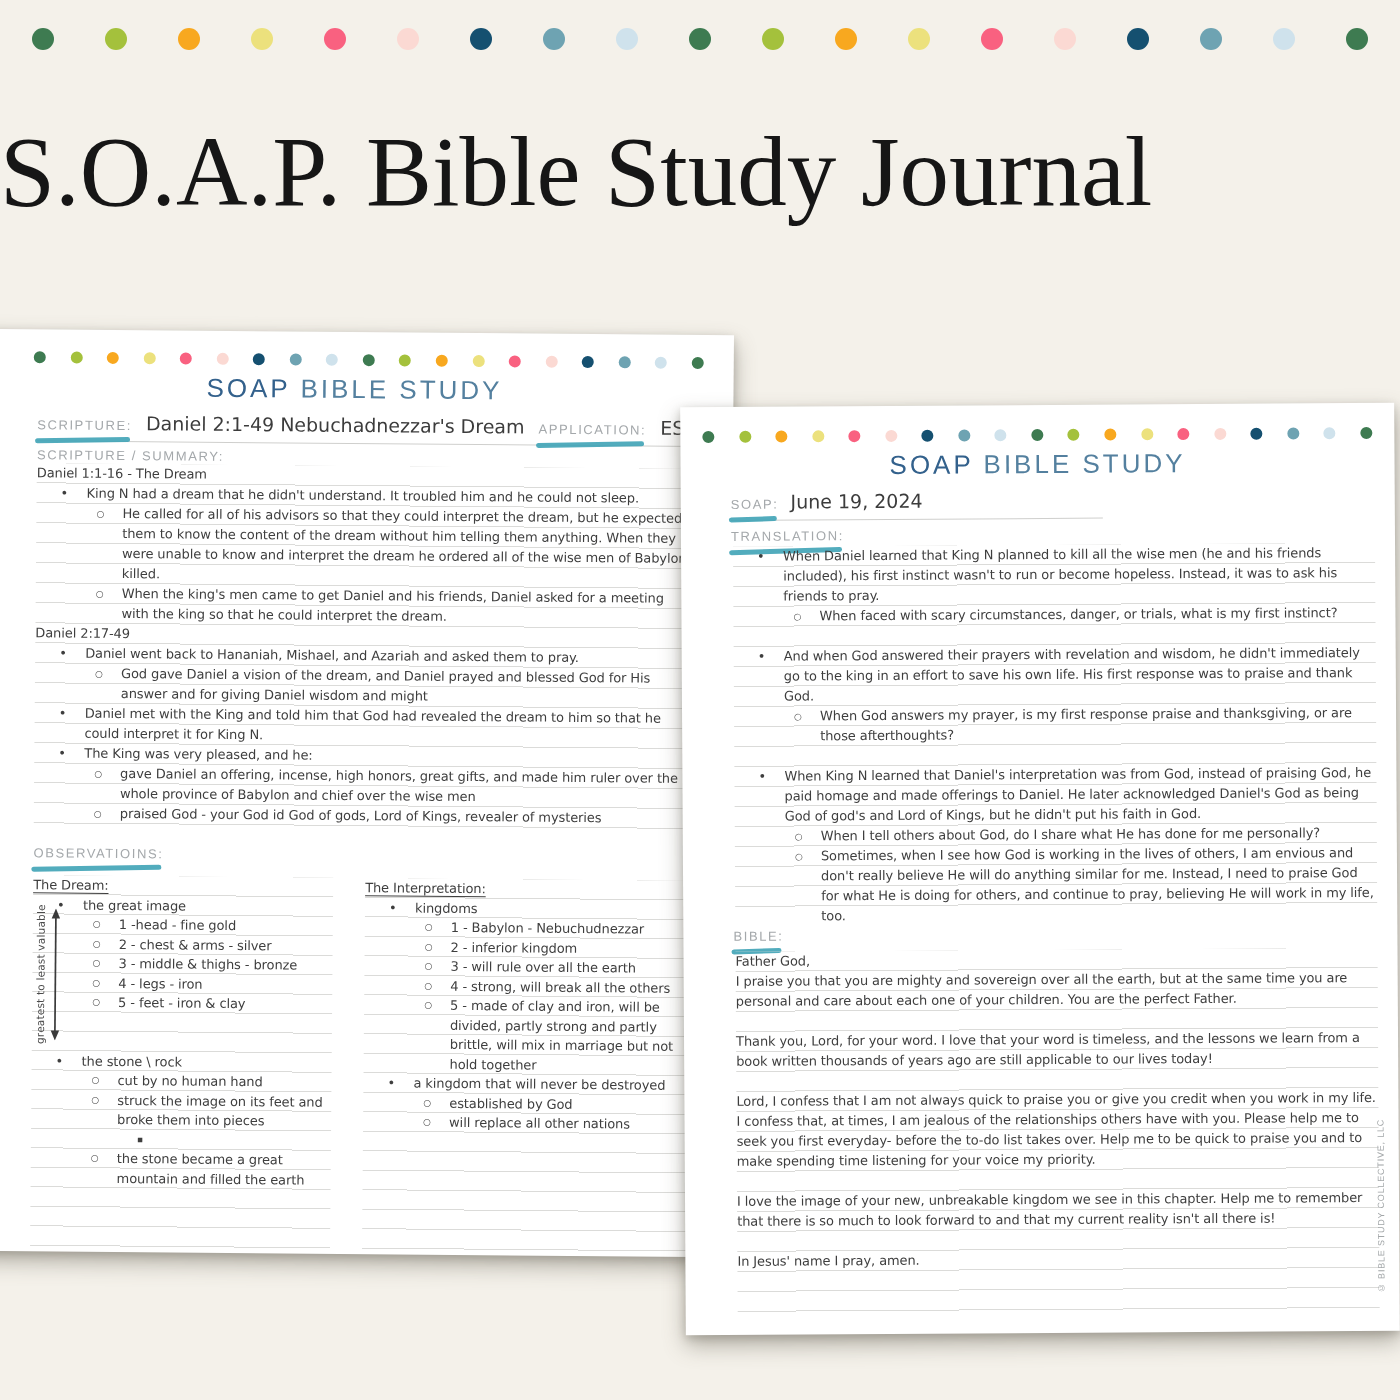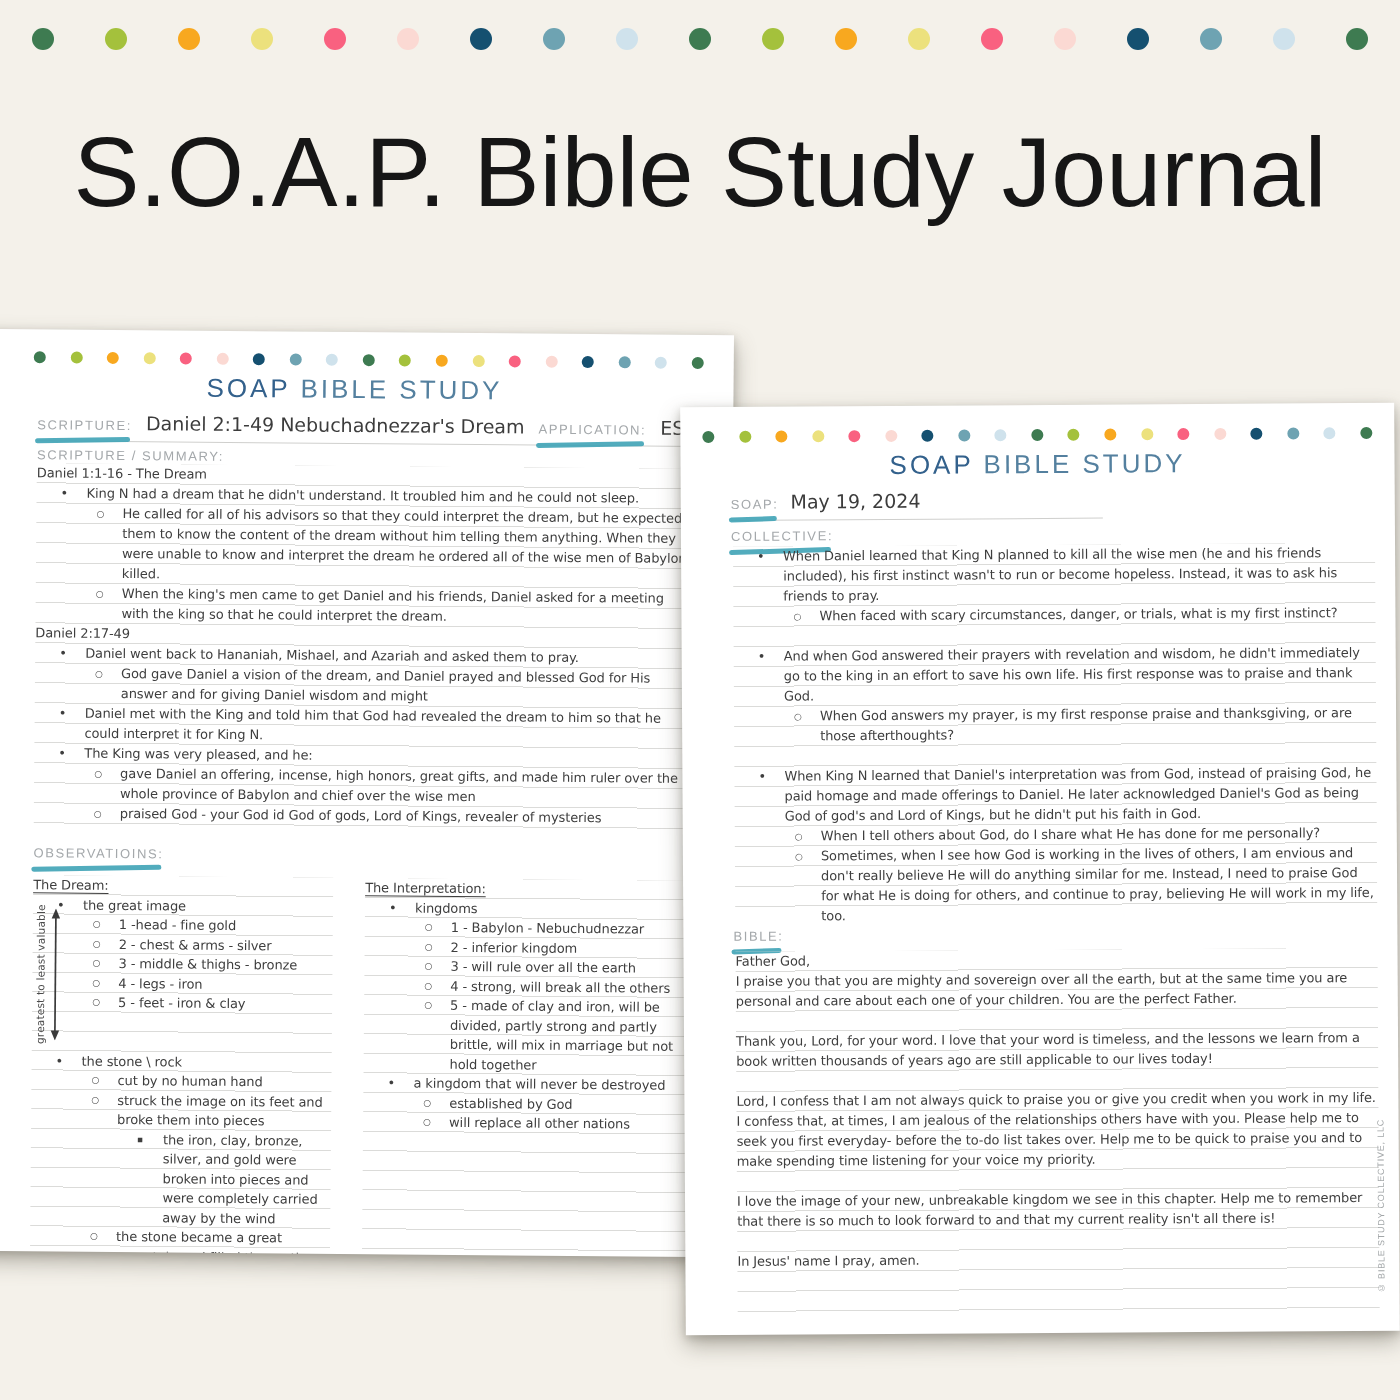--- a/index.html
+++ b/index.html
@@ -12,22 +12,22 @@
   }
   .canvas { position:absolute; inset:0; }
 
   
   .top-dots { position:absolute; top:28px; left:32px; right:32px; display:flex; justify-content:space-between; }
   .top-dots .dot { width:22px; height:22px; border-radius:50%; }
 
   
   .poster-title {
     position:absolute; top:118px; left:0; width:100%;
-    text-align:center;
-    font-family:Liberation Sans, sans-serif;
+    text-align:left;
+    font-family:Liberation Serif, serif;
     font-weight:400;
     font-size:99px;
     letter-spacing:0px;
     color:#161616;
     line-height:1.1;
   }
 
   
   .page {
     position:absolute; background:#ffffff;
@@ -288,21 +288,20 @@
           <div class="ln ind2">
             <span class="blt blt-circle">○</span>
             <span class="txt">cut by no human hand</span>
           </div>
           <div class="ln ind2">
             <span class="blt blt-circle">○</span>
             <span class="txt">struck the image on its feet and broke them into pieces</span>
           </div>
           <div class="ln ind3">
             <span class="blt blt-square">▪</span>
-            <span class="txt">the iron, clay, bronze, silver, and gold were broken into pieces and were completely carried away by the wind</span>
           </div>
           <div class="ln ind2">
             <span class="blt blt-circle">○</span>
             <span class="txt">the stone became a great mountain and filled the earth</span>
           </div>
         </div>
       <div class="lines col col-interp" style="position:relative;">
           <div class="ln ind0 ln-header">
             <span class="txt">The Interpretation:</span>
           </div>
@@ -383,25 +382,25 @@
     <div class="pg-title rp-title">
       <span>SOAP</span>
       <span class="rest">BIBLE STUDY</span>
     </div>
 
     <div class="date-row">
       <span class="lbl-wrap">
         <span class="fl">SOAP:</span>
         <i class="swash"></i>
       </span>
-      <span class="hand hand-lg">May 19, 2024</span>
+      <span class="hand hand-lg">June 19, 2024</span>
     </div>
 
     <div class="sec-label lbl-wrap" style="top:120px; left:50px;">
-      <span class="fl">COLLECTIVE:</span>
+      <span class="fl">TRANSLATION:</span>
       <i class="swash"></i>
     </div>
 
     <div class="lines rp-app">
         <div class="ln ind1">
           <span class="blt blt-disc">•</span>
           <span class="txt">When Daniel learned that King N planned to kill all the wise men (he and his friends included), his first instinct wasn't to run or become hopeless. Instead, it was to ask his friends to pray.</span>
         </div>
         <div class="ln ind2">
           <span class="blt blt-circle">○</span>

